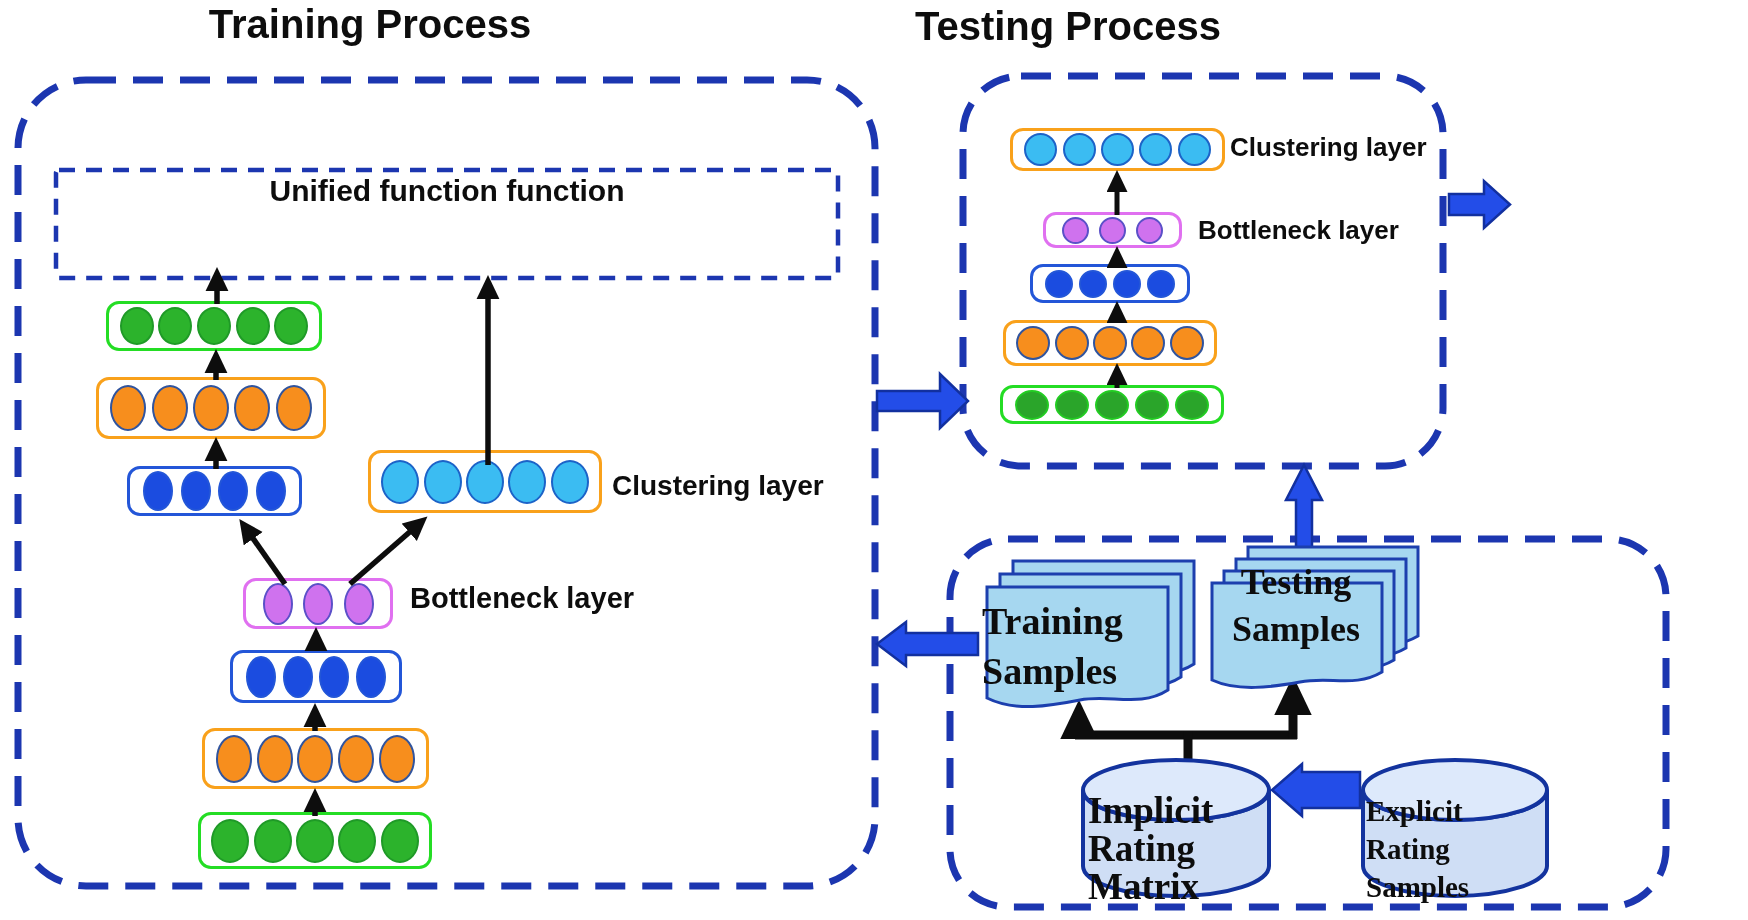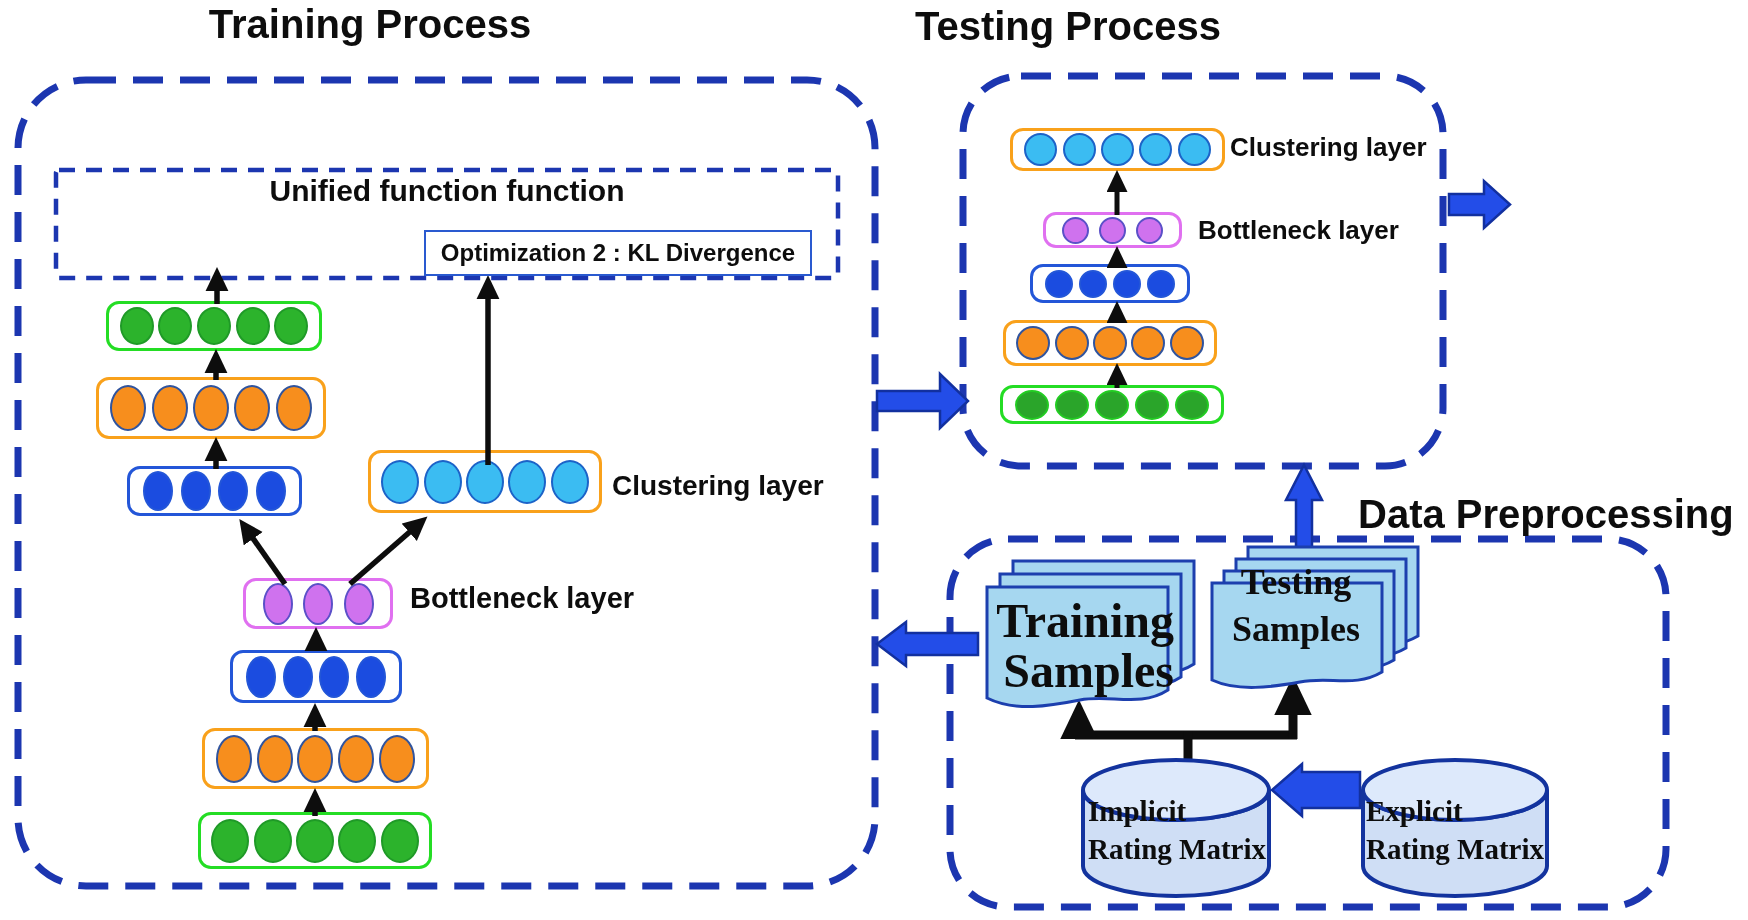--- a/index.html
+++ b/index.html
@@ -22,23 +22,23 @@
   #opt1-box{left:82px;top:222px;width:270px;height:46px;}
   #opt2-box{left:424px;top:230px;width:388px;height:46px;}
   #clustering-label-train{left:612px;top:470px;font-size:28px;}
   #bottleneck-label-train{left:410px;top:582px;font-size:29px;}
   #clustering-label-test{left:1230px;top:132px;font-size:26px;}
   #bottleneck-label-test{left:1198px;top:215px;font-size:26px;}
   #topk-box{position:absolute;z-index:3;left:1485px;top:155px;width:230px;height:100px;
             background:#f5c845;border:3px solid #2244aa;box-sizing:border-box;
             display:flex;align-items:center;justify-content:center;text-align:center;
             font-family:"Liberation Serif",serif;font-weight:bold;font-size:31px;line-height:42px;}
-  #training-samples-label{left:982px;top:596px;width:192px;text-align:right;font-size:48px;line-height:50px;}
+  #training-samples-label{left:982px;top:596px;width:192px;text-align:left;font-size:38px;line-height:50px;}
   #testing-samples-label{left:1205px;top:559px;width:182px;text-align:center;font-size:36px;line-height:47px;}
-  #implicit-label{left:1088px;top:792px;width:180px;font-size:29px;line-height:38px;}
+  #implicit-label{left:1088px;top:792px;width:180px;font-size:37px;line-height:38px;}
   #explicit-label{left:1366px;top:792px;width:180px;font-size:29px;line-height:38px;}
   
   #layer-train-up-green{left:106px;top:301px;width:216px;height:50px;}
   #layer-train-up-orange{left:96px;top:377px;width:230px;height:62px;}
   #layer-train-up-blue{left:127px;top:466px;width:175px;height:50px;}
   #layer-train-clustering{left:368px;top:450px;width:234px;height:63px;}
   #layer-train-bottleneck{left:243px;top:578px;width:150px;height:51px;}
   #layer-train-low-blue{left:230px;top:650px;width:172px;height:53px;}
   #layer-train-low-orange{left:202px;top:728px;width:227px;height:61px;}
   #layer-train-low-green{left:198px;top:812px;width:234px;height:57px;}
@@ -202,35 +202,31 @@
   <div class="layer" id="layer-test-green" style="border-color: rgb(36, 221, 36);">
       <span class="node" style="width: 34px; height: 30px; background: rgb(42, 165, 42); border-color: rgb(34, 204, 34);"></span>
       <span class="node" style="width: 34px; height: 30px; background: rgb(42, 165, 42); border-color: rgb(34, 204, 34);"></span>
       <span class="node" style="width: 34px; height: 30px; background: rgb(42, 165, 42); border-color: rgb(34, 204, 34);"></span>
       <span class="node" style="width: 34px; height: 30px; background: rgb(42, 165, 42); border-color: rgb(34, 204, 34);"></span>
       <span class="node" style="width: 34px; height: 30px; background: rgb(42, 165, 42); border-color: rgb(34, 204, 34);"></span>
     </div>
 
   <div class="txt sec-title" id="training-title">Training Process</div>
   <div class="txt sec-title" id="testing-title">Testing Process</div>
-  <div class="txt sec-title" id="preproc-title">Data Preprocessing</div>
 
   <div class="txt" id="unified-box-title">Unified function function</div>
-  <div class="opt-box" id="opt2-box">
-    <span>Optimization 2 : KL Divergence</span>
-  </div>
 
   <div class="txt layer-label" id="clustering-label-train">Clustering layer</div>
   <div class="txt layer-label" id="bottleneck-label-train">Bottleneck layer</div>
   <div class="txt layer-label" id="clustering-label-test">Clustering layer</div>
   <div class="txt layer-label" id="bottleneck-label-test">Bottleneck layer</div>
 
 
   <div class="txt serif" id="training-samples-label">Training
 Samples</div>
   <div class="txt serif" id="testing-samples-label">Testing
 Samples</div>
   <div class="txt serif" id="implicit-label">Implicit
 Rating Matrix</div>
   <div class="txt serif" id="explicit-label">Explicit
-Rating Matrix</div>
+Rating Samples</div>
 
 </div>
 
 </body></html>

